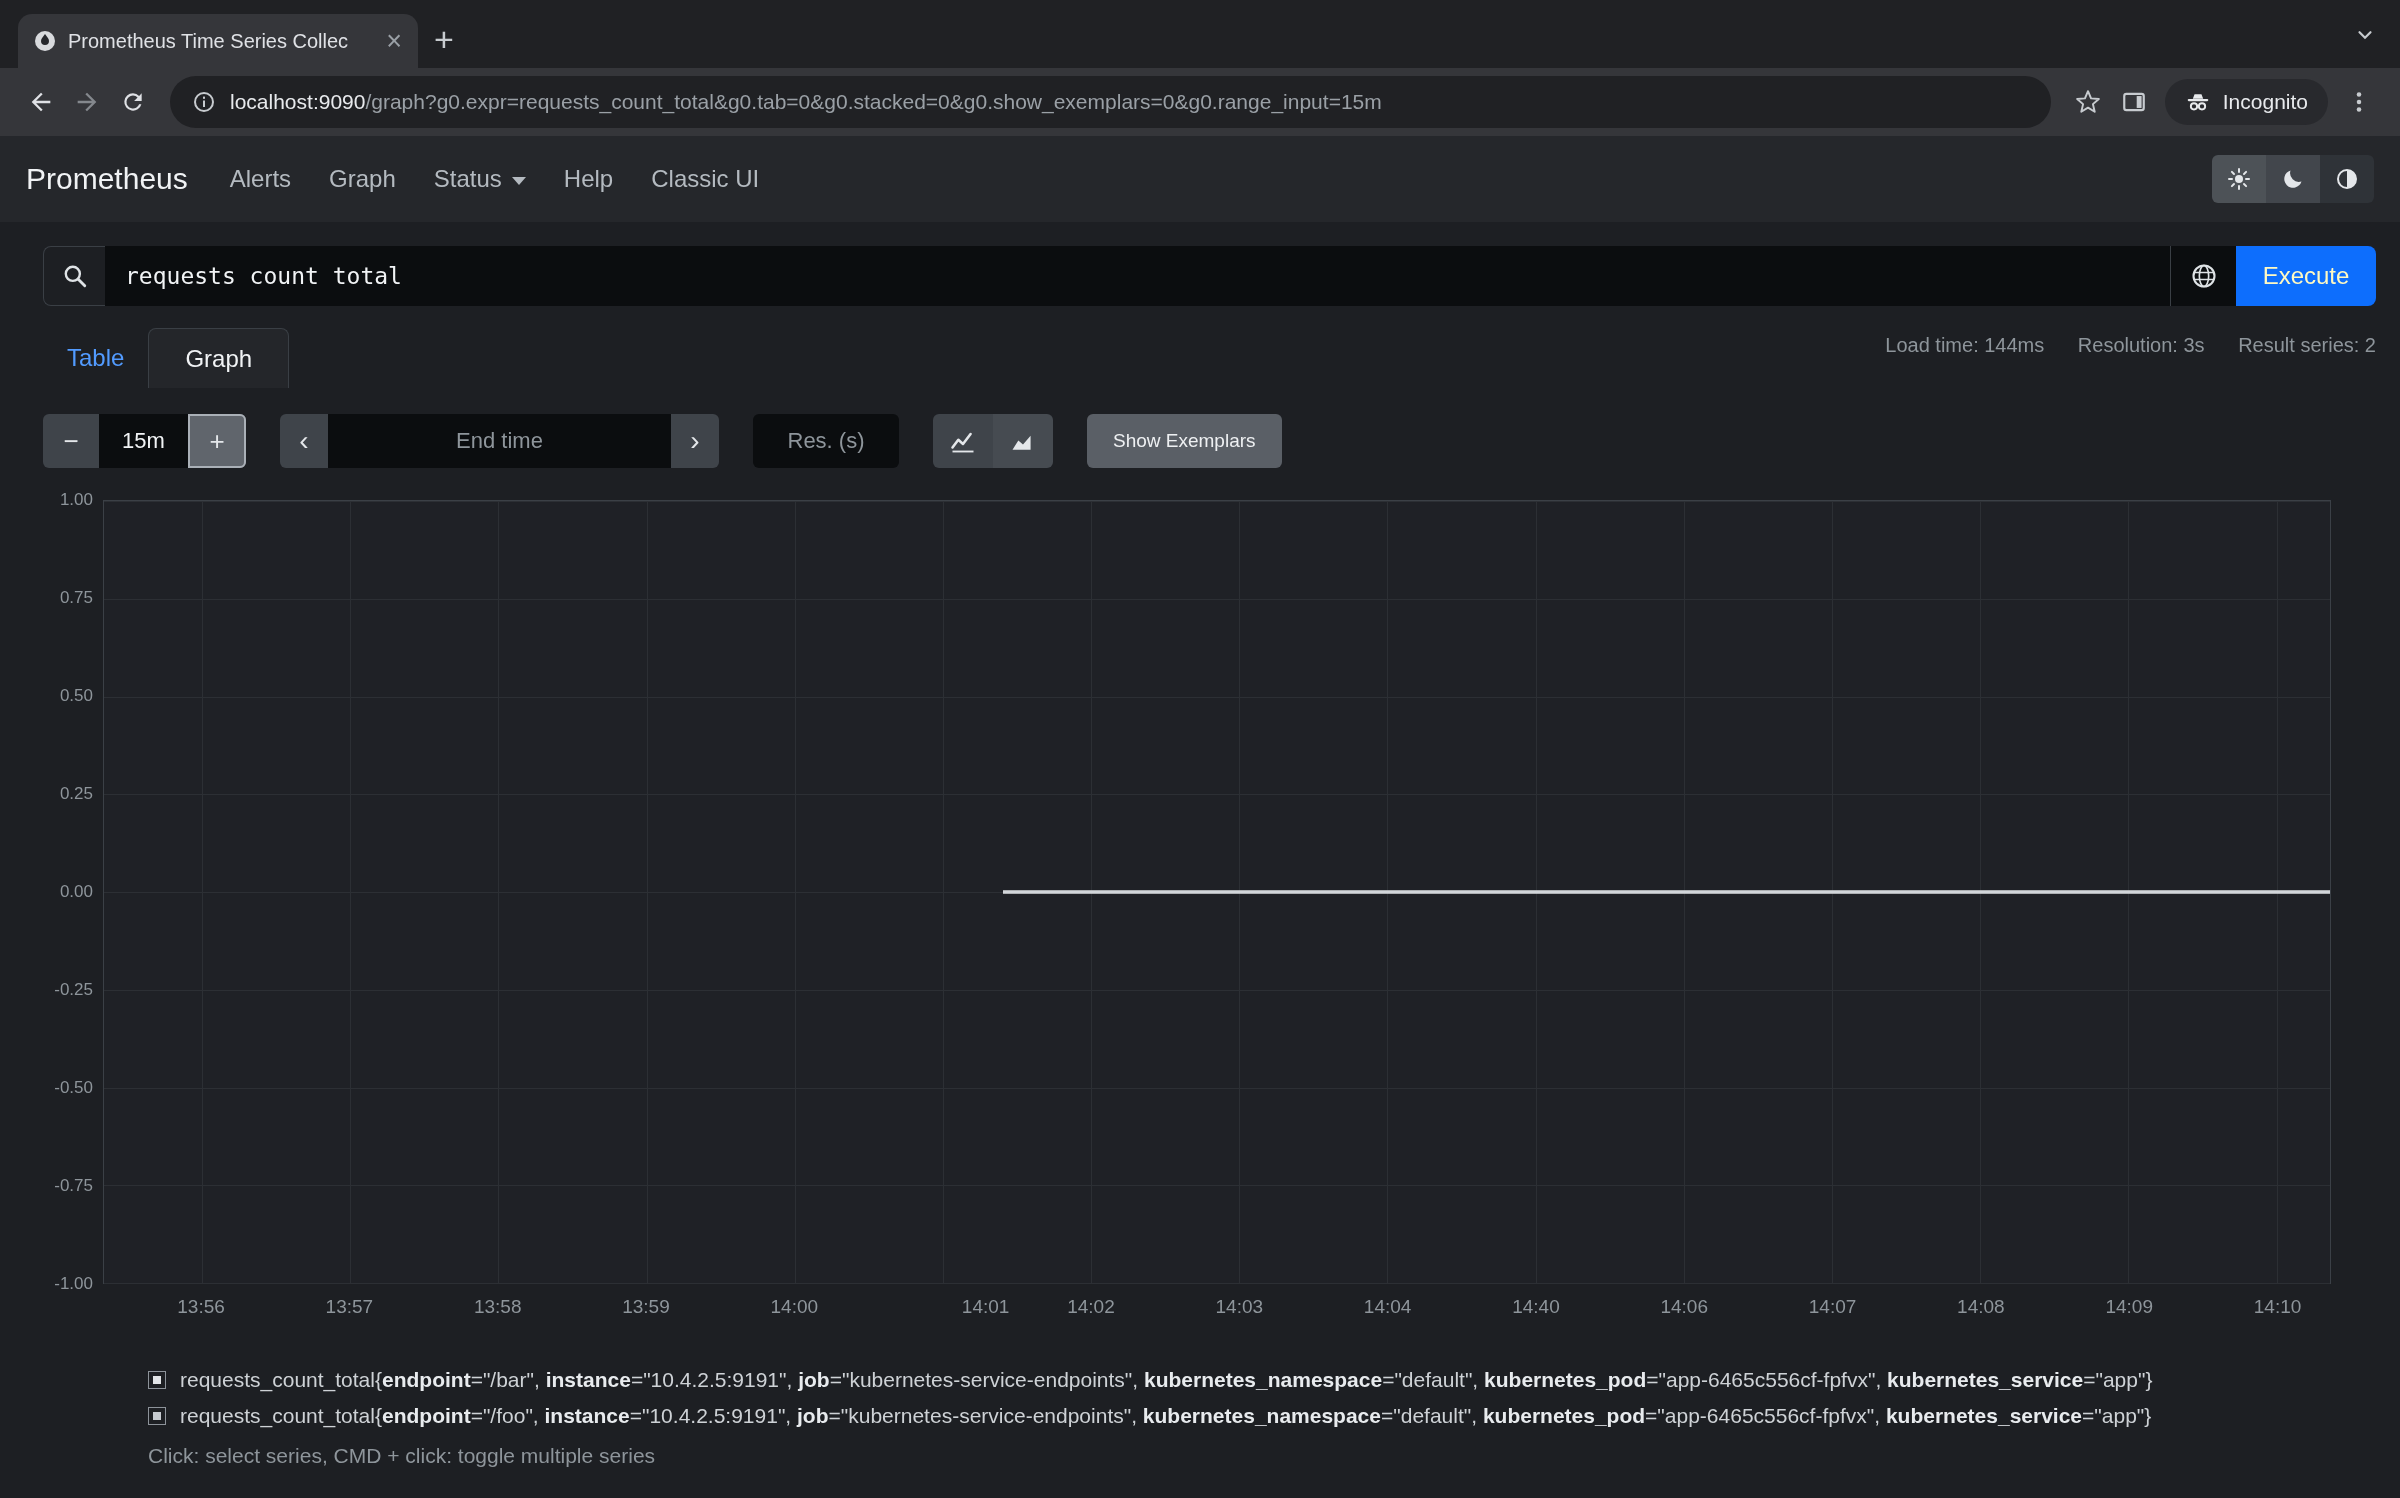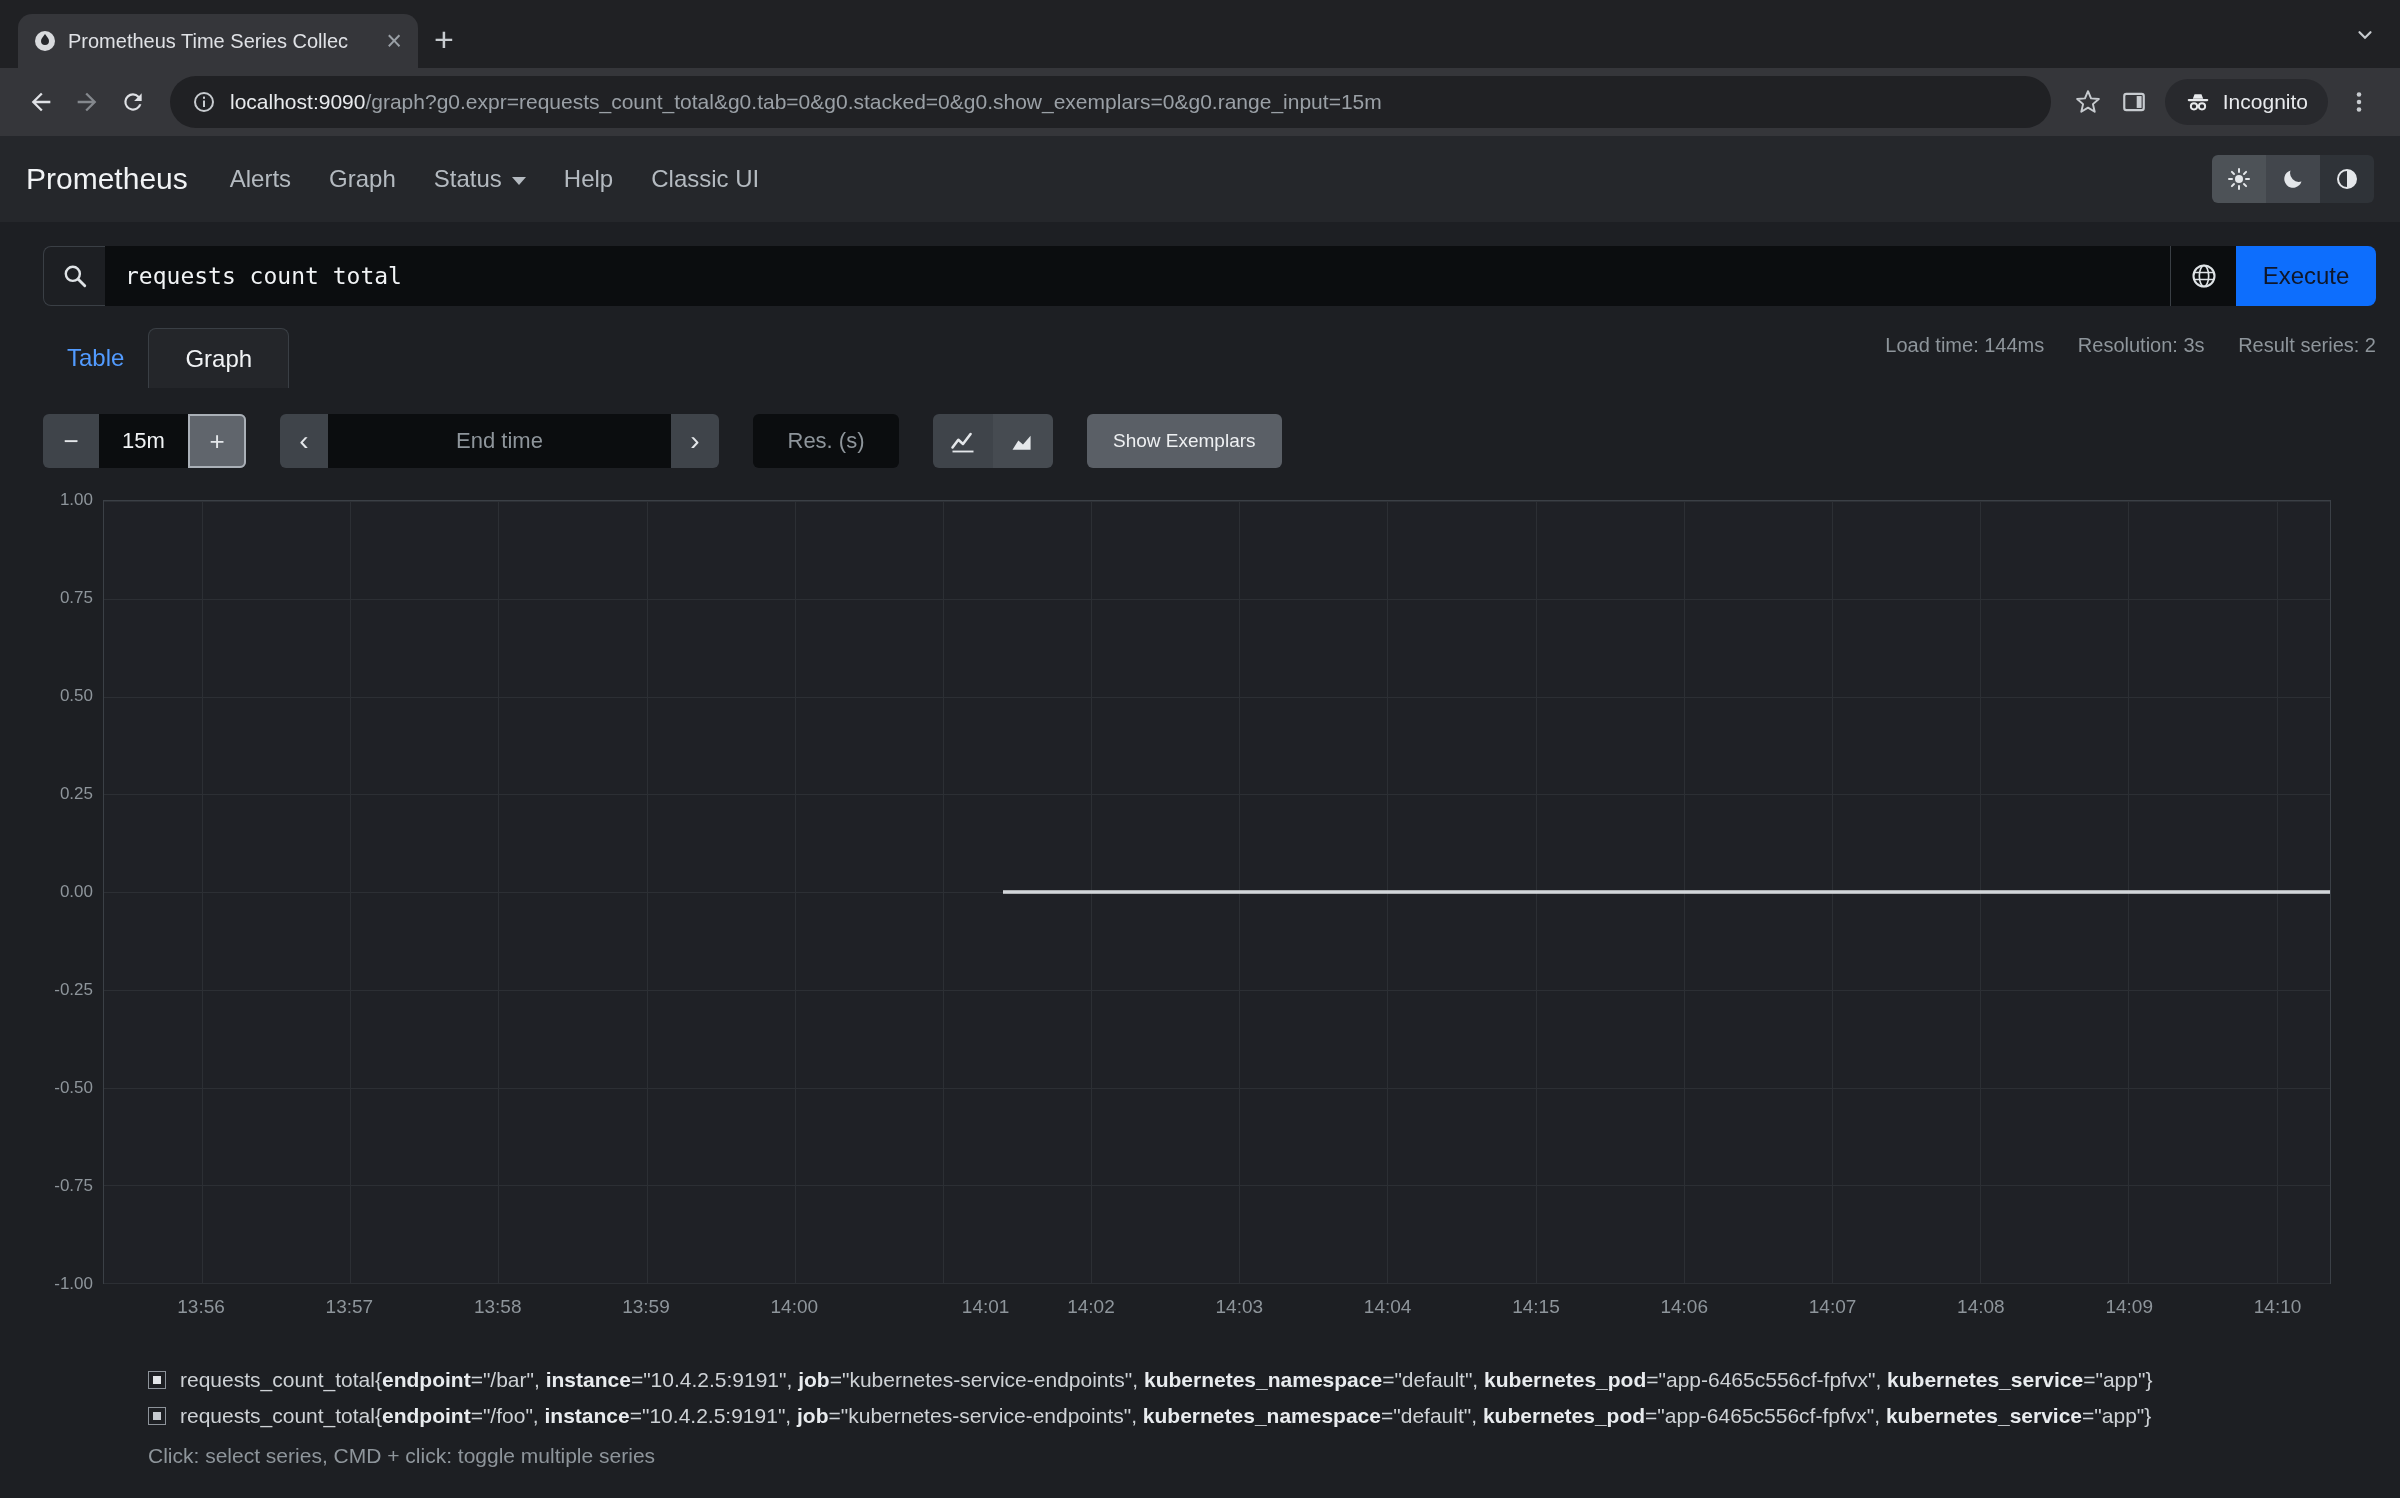--- a/index.html
+++ b/index.html
@@ -46,21 +46,21 @@
   .theme-btn.b3 { background:#2f3338; border-radius:0 6px 6px 0; }
 
   
   .query-row { margin:24px 24px 0 43px; display:flex; height:60px; }
   .search-box { width:62px; border:1px solid #3a3f45; border-right:none; border-radius:8px 0 0 8px;
     display:flex; align-items:center; justify-content:center; color:#dfe3e6; }
   .query-input { flex:1; background:#0b0d0f; border:none; outline:none; color:#f1f3f5;
     font-family:"DejaVu Sans Mono", monospace; font-size:23px; padding:0 20px; }
   .globe-btn { width:66px; background:#0b0d0f; border-left:1px solid #3a3f45; color:#dfe3e6;
     display:flex; align-items:center; justify-content:center; border-top:none; border-bottom:none; border-right:none; }
-  .execute-btn { width:140px; background:#0d6efd; color:#0f172a; font-size:24px; border:none;
+  .execute-btn { width:140px; background:#0d6efd; color:#fef9c3; font-size:24px; border:none;
     border-radius:0 8px 8px 0; font-family:inherit; }
 
   
   .meta-row { display:flex; align-items:flex-start; margin:22px 24px 0 43px; }
   .panel-tabs { display:flex; align-items:flex-end; }
   .tab-table { color:#529bff; font-size:24px; padding:0 24px; height:60px; display:flex; align-items:center; }
   .tab-graph { color:#f1f3f5; font-size:24px; padding:0 36px; height:60px; display:flex; align-items:center;
     background:#24262a; border:1px solid #3a3f45; border-bottom:none; border-radius:8px 8px 0 0; }
   .stats { margin-left:auto; color:#8e959b; font-size:20px; padding-top:6px; }
   .stats span { margin-left:28px; }
@@ -338,21 +338,21 @@
   <div class="x-axis">
       <div class="x-tick" style="left: 4.4%;">13:56</div>
       <div class="x-tick" style="left: 11.0571%;">13:57</div>
       <div class="x-tick" style="left: 17.7143%;">13:58</div>
       <div class="x-tick" style="left: 24.3714%;">13:59</div>
       <div class="x-tick" style="left: 31.0286%;">14:00</div>
       <div class="x-tick" style="left: 37.6857%; margin-left: 43px;">14:01</div>
       <div class="x-tick" style="left: 44.3429%;">14:02</div>
       <div class="x-tick" style="left: 51%;">14:03</div>
       <div class="x-tick" style="left: 57.6571%;">14:04</div>
-      <div class="x-tick" style="left: 64.3143%;">14:15</div>
+      <div class="x-tick" style="left: 64.3143%;">14:40</div>
       <div class="x-tick" style="left: 70.9714%;">14:06</div>
       <div class="x-tick" style="left: 77.6286%;">14:07</div>
       <div class="x-tick" style="left: 84.2857%;">14:08</div>
       <div class="x-tick" style="left: 90.9429%;">14:09</div>
       <div class="x-tick" style="left: 97.6%;">14:10</div>
     </div>
 </div>
 
 <div class="legend">
     <div class="legend-row">

